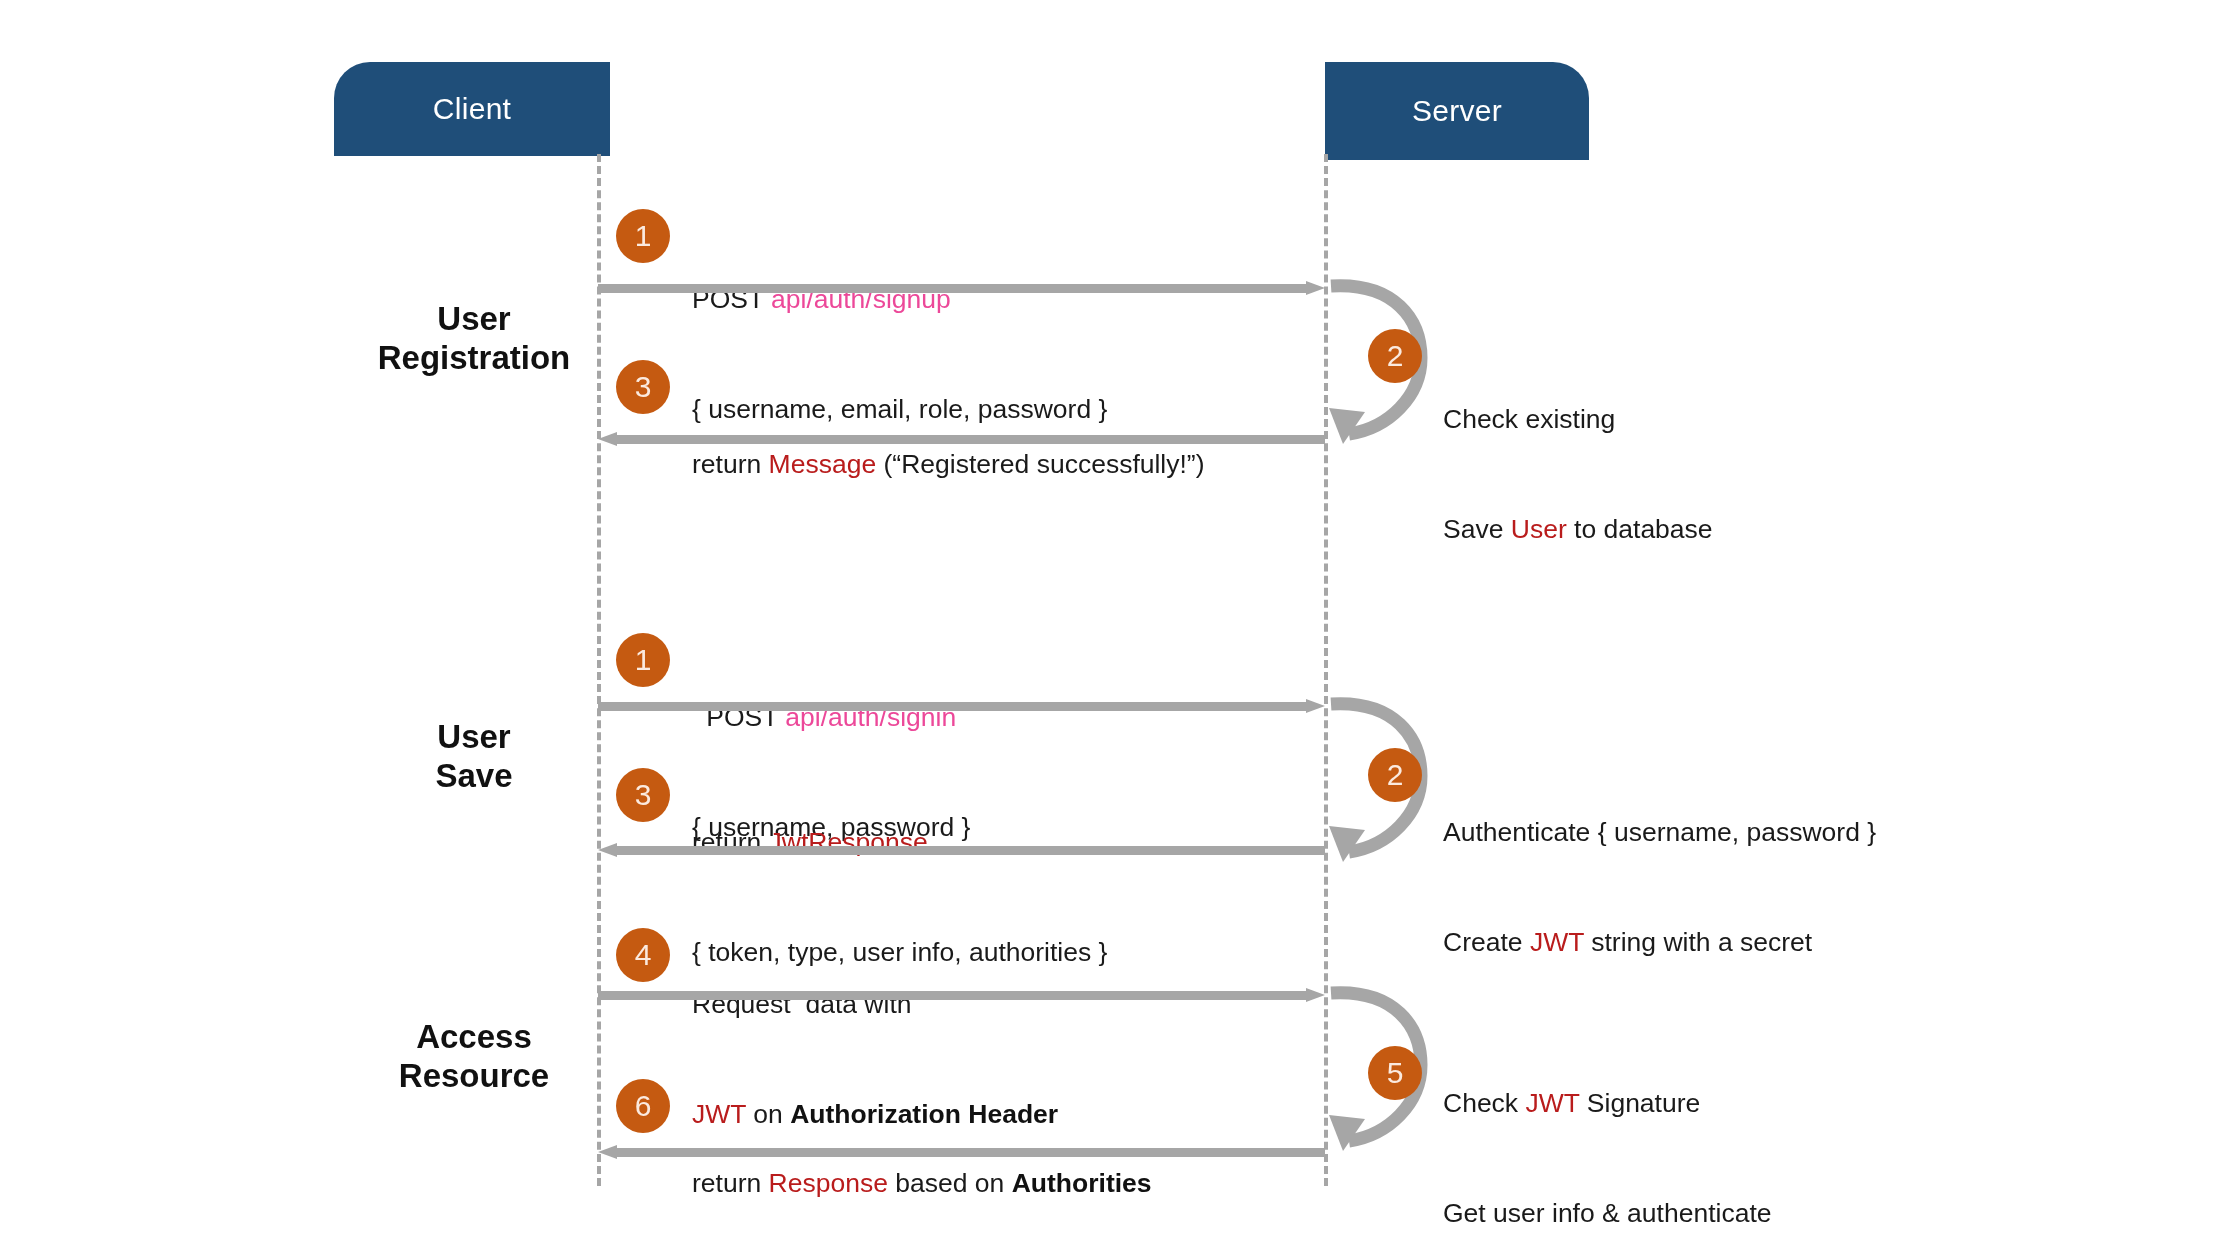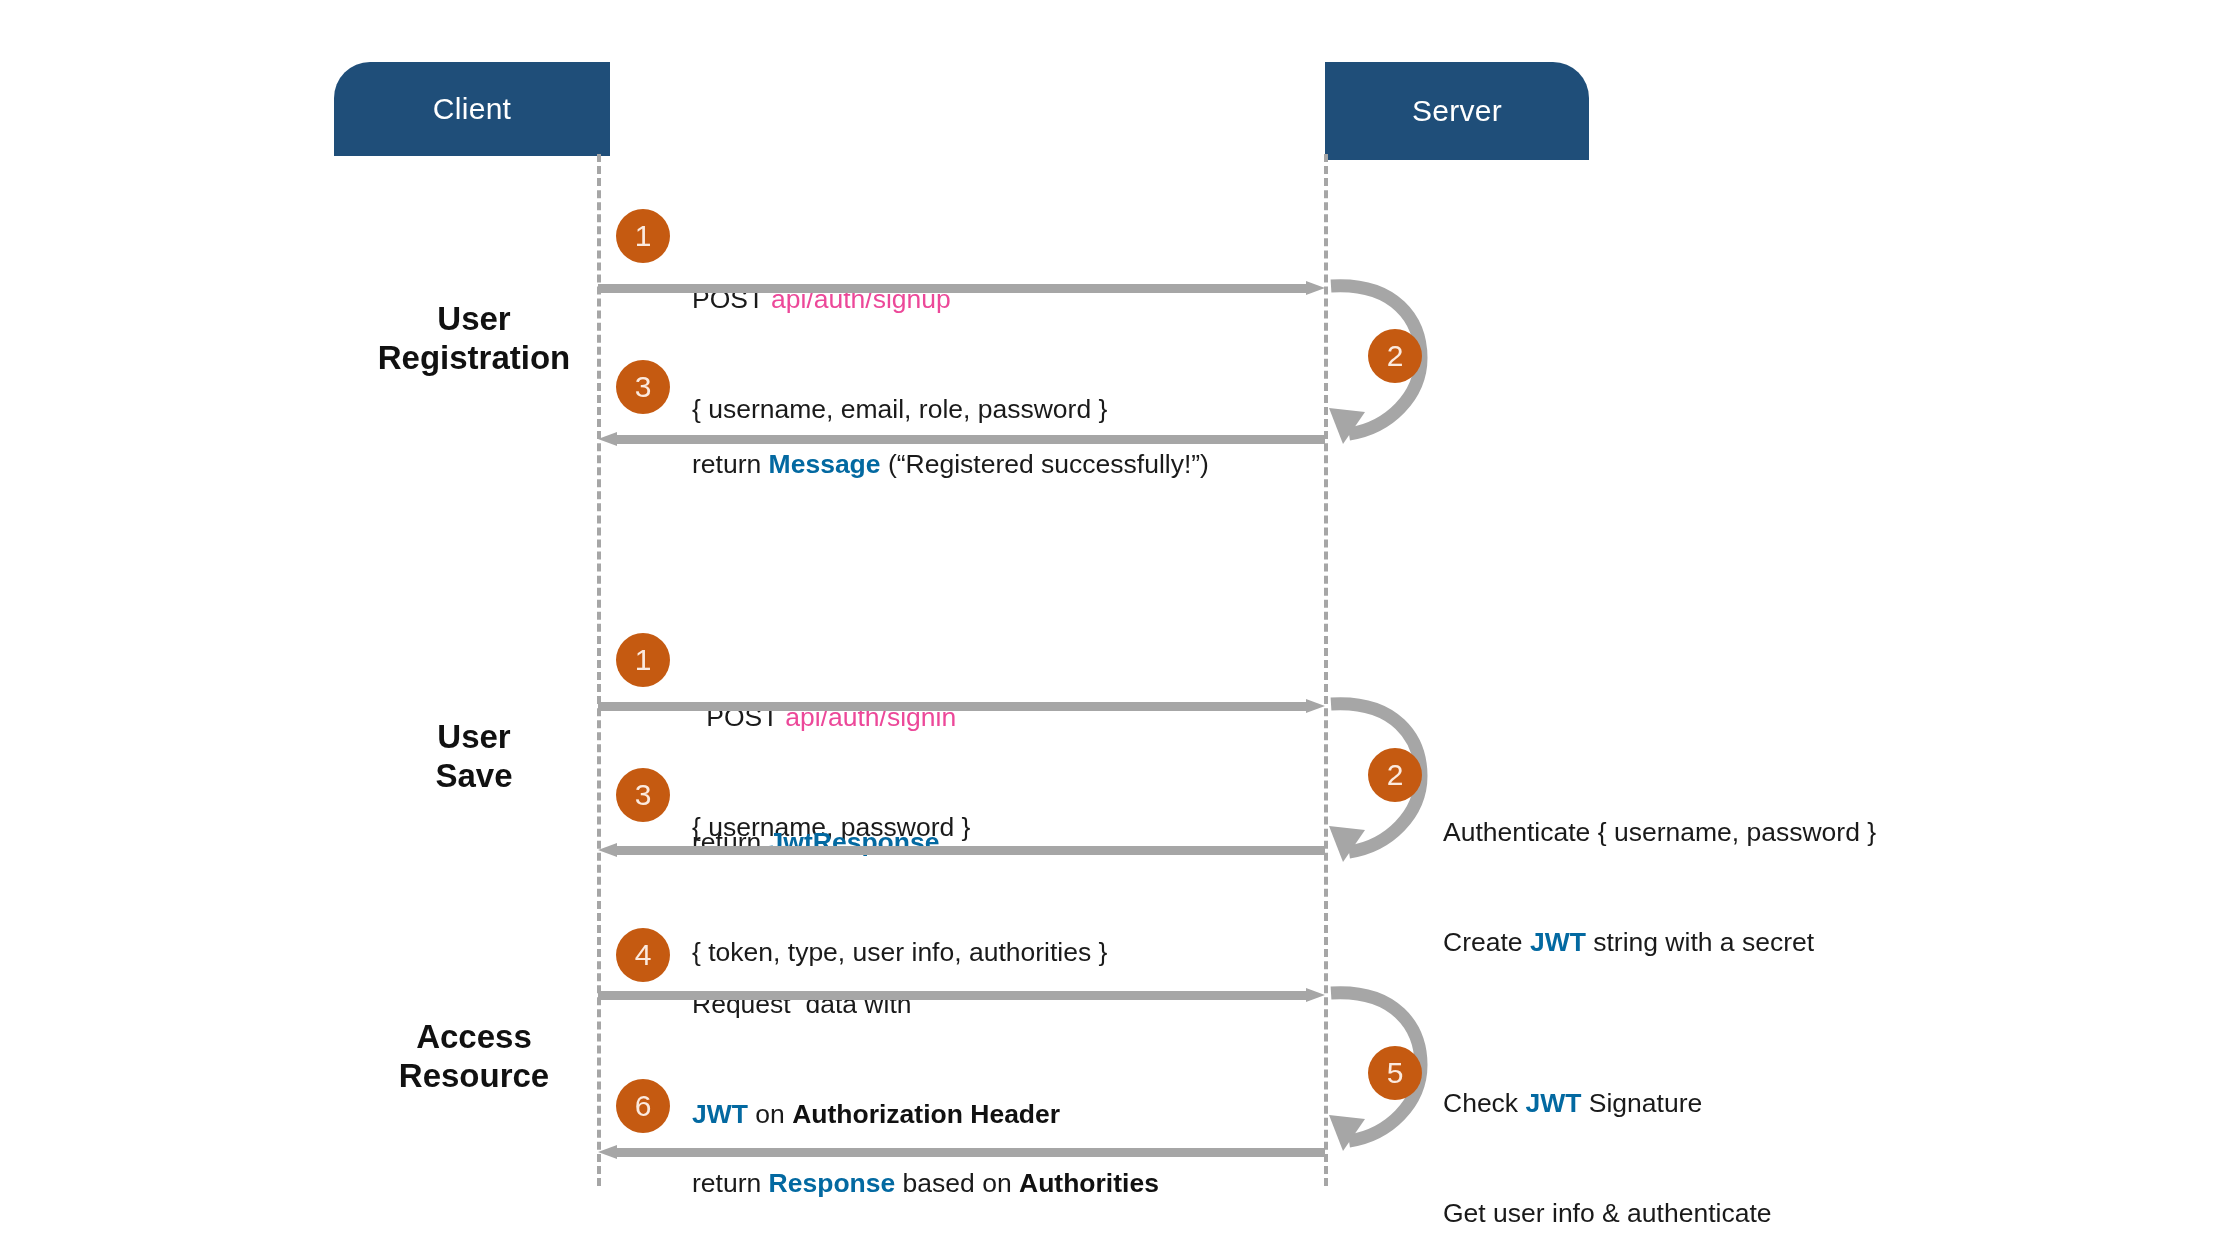--- a/index.html
+++ b/index.html
@@ -90,21 +90,21 @@
   
   .msg-text {
     position: absolute;
     font-size: 26.5px;
     line-height: 1.39;
     color: #1a1a1a;
     white-space: pre;
   }
   .msg-text .ln { display: block; }
   .url { color: #ec4899; }
-  .tok { color: #0369a1; font-weight: bold; }
+  .tok { color: #b91c1c; font-weight: normal; }
   .bld { font-weight: bold; color: #111111; }
 
   
   .arrow {
     position: absolute;
     height: 14px;
   }
   .arrow .bar {
     position: absolute;
     top: 3px;
@@ -174,20 +174,24 @@
   <div class="selfloop" style="left:1325px; top:268px;">
     <svg width="120" height="180" viewBox="0 0 120 180">
       <path d="M 6 18 C 70 14, 96 52, 96 90 C 96 128, 64 160, 24 166" fill="none" stroke="#a6a6a6" stroke-width="13" stroke-linecap="butt"></path>
       <polygon points="40,144 18,176 4,140" fill="#a6a6a6"></polygon>
     </svg>
   </div>
 
   <div class="badge" style="left:1368px; top:329px;">
     <span>2</span>
   </div>
+  <div class="msg-text" style="left:1443px; top:327px;">
+    <span class="ln">Check existing</span>
+    <span class="ln"><span>Save </span><span class="tok">User</span><span> to database</span></span>
+  </div>
 
   <div class="badge" style="left:616px; top:360px;">
     <span>3</span>
   </div>
   <div class="msg-text" style="left:692px; top:372px;">
     <span class="ln"><span>return </span><span class="tok">Message</span><span> (“Registered successfully!”)</span></span>
   </div>
 
   <div class="arrow left" style="left:598px; top:432px; width:727px;">
     <div class="bar"></div>

